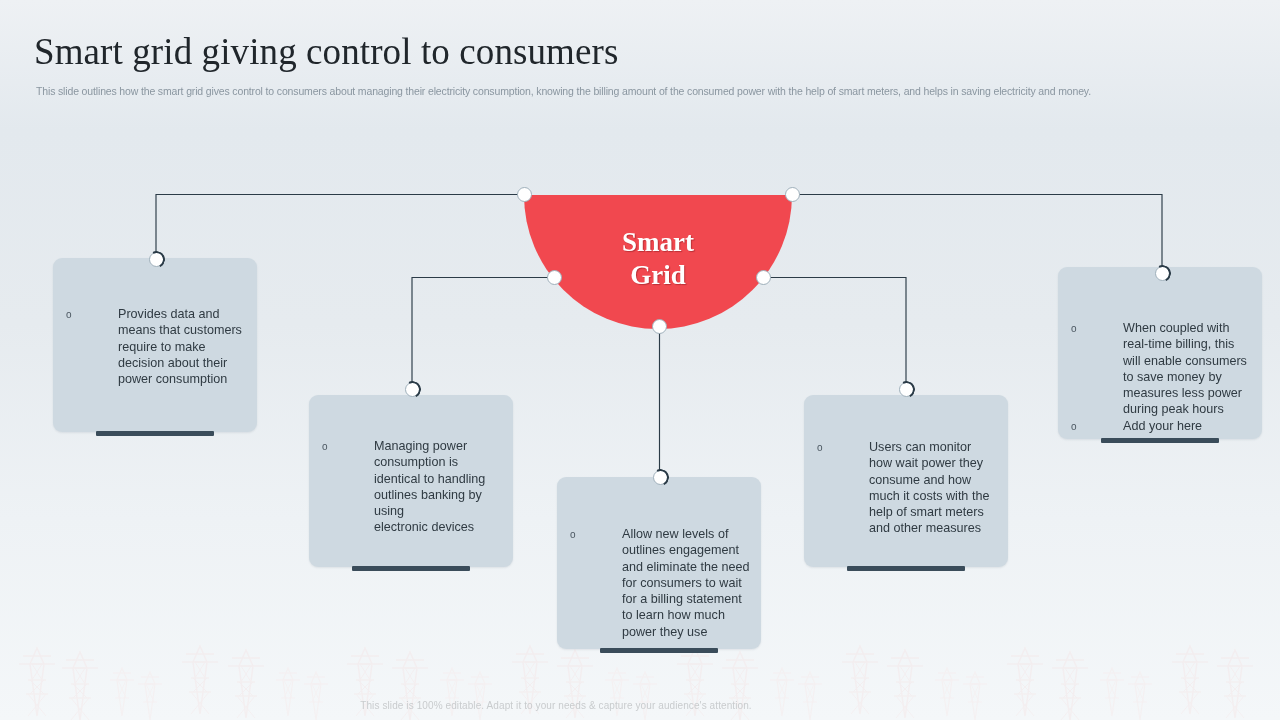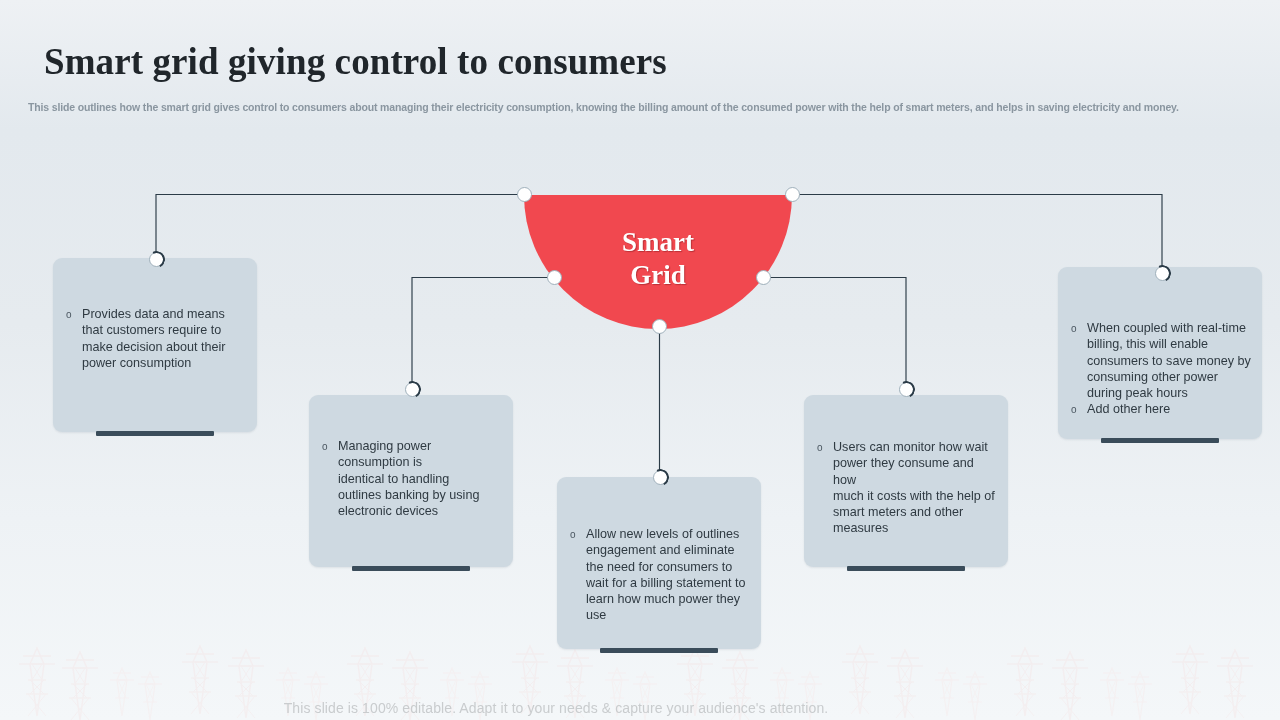--- a/index.html
+++ b/index.html
@@ -39,31 +39,30 @@
     left: 28px;
     top: 24px;
     width: 1220px;
   }
   #page-title {
     font-family: "Liberation Serif", serif;
     font-size: 37px;
     line-height: 44px;
     color: #20262b;
     letter-spacing: 0.1px;
-    margin: 16px;
-    font-weight: bold;
+    margin: 6px;
+    font-weight: normal;
   }
   #page-subtitle {
-    margin: 10px 0 0 0;
+    margin: 10px 0 0 8px;
     font-size: 10.5px;
     line-height: 14px;
     color: #8a96a0;
     letter-spacing: -0.15px;
     max-width: 1190px;
-    font-weight: bold;
   }
 
   
   #diagram {
     position: absolute;
     left: 16px;
     top: 0;
     width: 1280px;
     height: 532px;
   }
@@ -123,20 +122,21 @@
   .bullet-mark {
     flex: 0 0 auto;
     width: 16px;
     font-size: 10px;
     line-height: 17px;
     color: #4a5660;
   }
   .bullet-text {
     flex: 1 1 auto;
     white-space: pre-line;
+    margin-left: 36px;
   }
   .card-underline {
     position: absolute;
     height: 5px;
     background: #3a4c5a;
     border-radius: 1px;
     left: 50%;
     transform: translateX(-50%);
   }
 
@@ -166,21 +166,21 @@
   }
   .knob.plain::before { display: none; }
 
   
   #footer-note {
     position: absolute;
     left: 0;
     top: 700px;
     width: 1112px;
     text-align: center;
-    font-size: 14px;
+    font-size: 10px;
     color: #c9ccce;
     letter-spacing: 0.1px;
   }
 </style>
 </head>
 <body>
 
 <div id="slide">
 
   <svg id="watermark" viewBox="0 0 1280 90" preserveAspectRatio="none" aria-hidden="true">
@@ -322,25 +322,25 @@
         </div>
       </div>
       <div class="card-underline" style="bottom:-4px; width:118px;"></div>
     </div>
     <div class="knob" style="left:883px; top:382px;"></div>
 
     <div class="card" id="card-real-time-billing" style="left:1042px; top:267px; width:204px; height:172px;">
       <div class="card-body" style="top:53px;">
         <div class="bullet-row">
           <span class="bullet-mark">o</span>
-          <span class="bullet-text">When coupled with real-time billing, this will enable consumers to save money by consuming other power during peak hours</span>
-        </div>
-        <div class="bullet-row">
-          <span class="bullet-mark">o</span>
-          <span class="bullet-text">Add other here</span>
+          <span class="bullet-text">When coupled with real-time billing, this will enable consumers to save money by measures less power during peak hours</span>
+        </div>
+        <div class="bullet-row">
+          <span class="bullet-mark">o</span>
+          <span class="bullet-text">Add your here</span>
         </div>
       </div>
       <div class="card-underline" style="bottom:-4px; width:118px;"></div>
     </div>
     <div class="knob" style="left:1139px; top:266px;"></div>
 
   </div>
 
   <div id="footer-note">This slide is 100% editable. Adapt it to your needs &amp; capture your audience's attention.</div>
 

